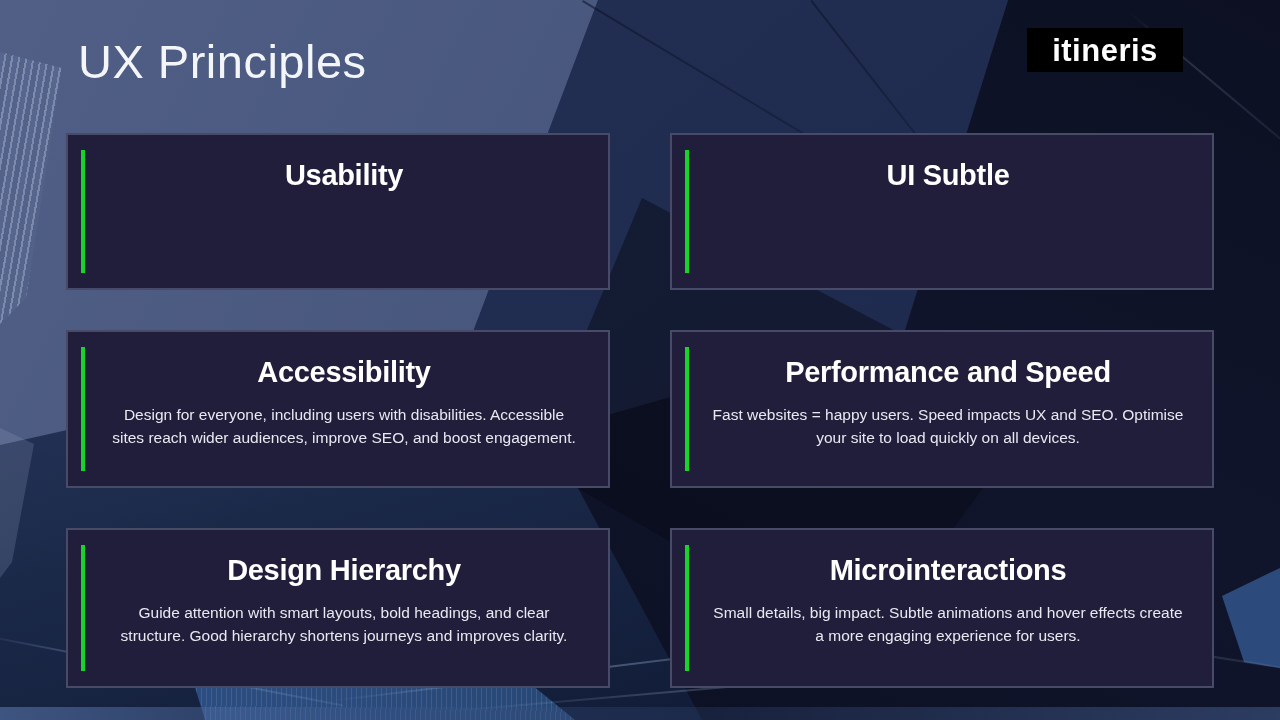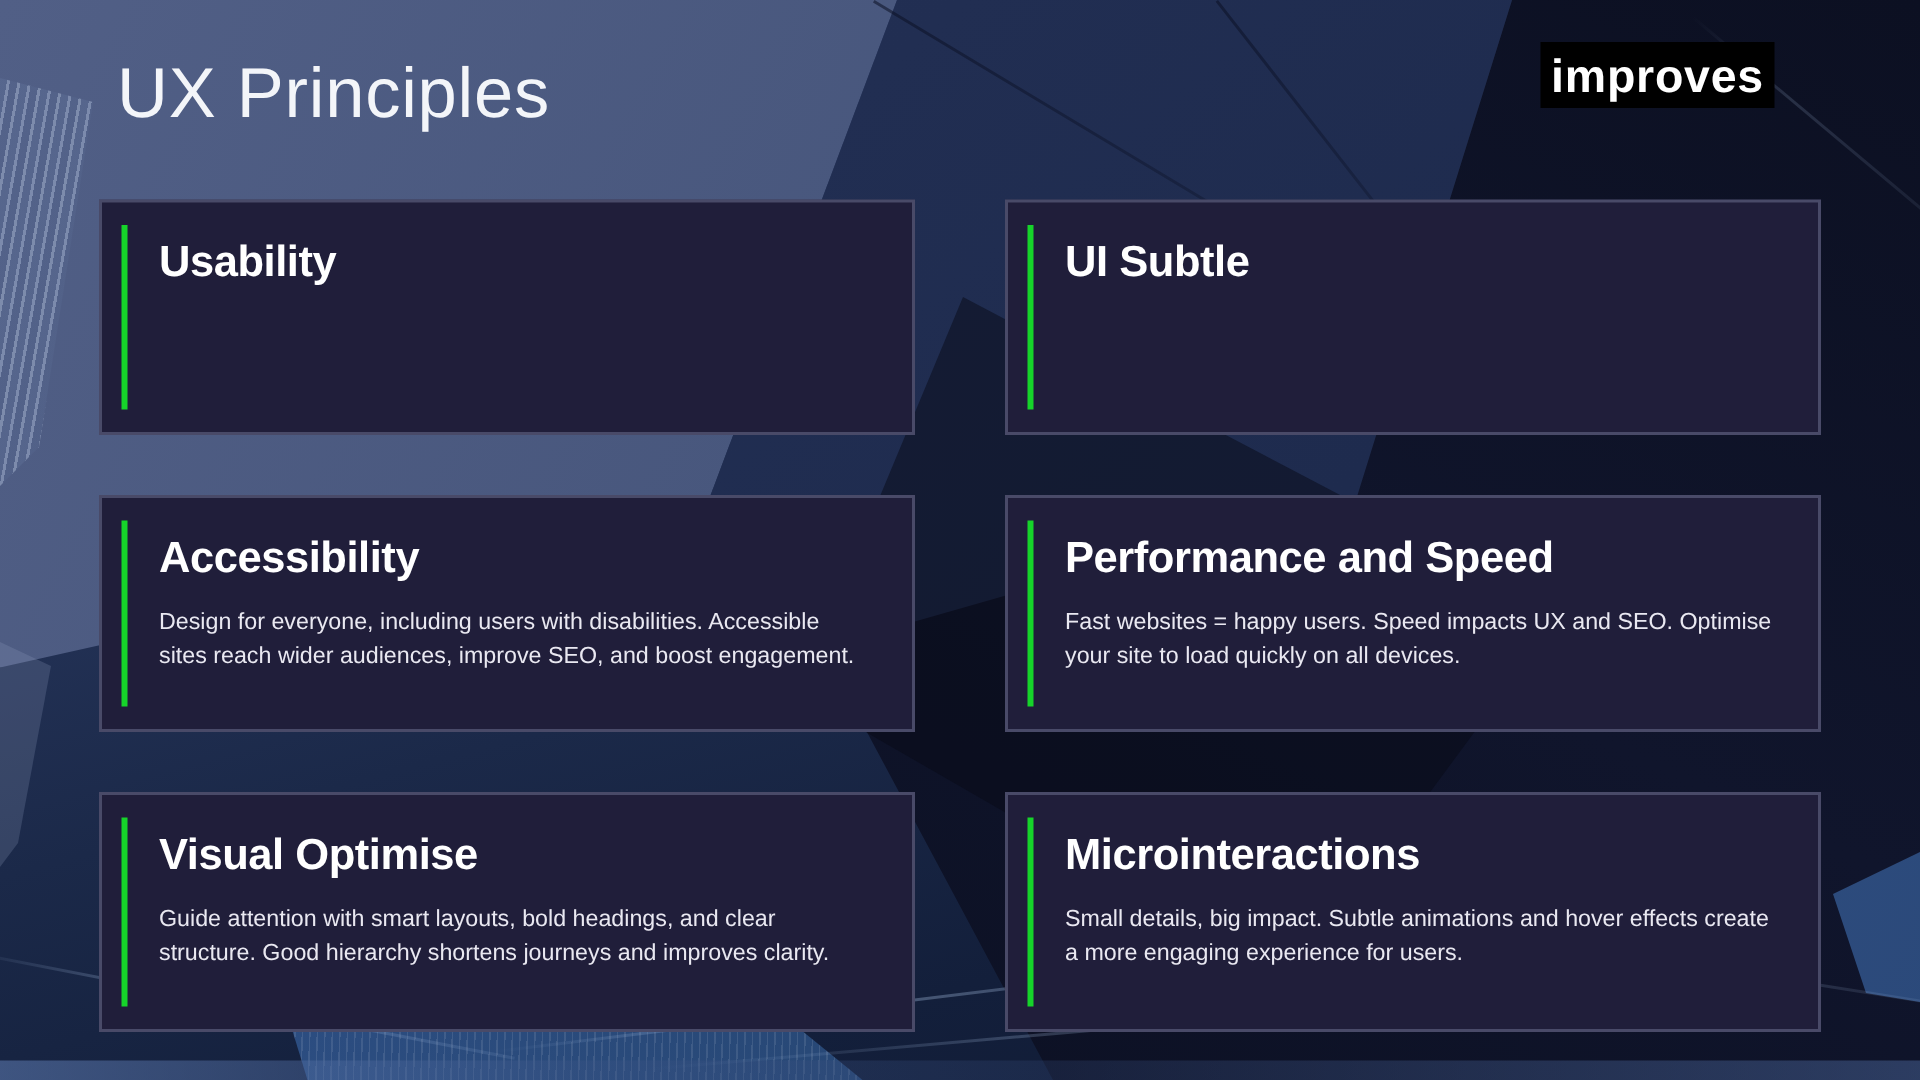--- a/index.html
+++ b/index.html
@@ -70,21 +70,21 @@
   }
   .logo{
     position:absolute;left:1027px;top:28px;width:156px;height:44px;z-index:5;
     background:#000;display:flex;align-items:center;justify-content:center;
   }
   .logo span{color:#fff;font-weight:700;font-size:31px;letter-spacing:.5px;line-height:1;}
 
   .cards-grid{
     position:absolute;left:66px;top:133px;width:1148px;z-index:5;
     display:grid;grid-template-columns:544px 544px;grid-template-rows:157px 158px 160px;
-    column-gap:60px;row-gap:40px;
+    column-gap:60px;row-gap:40px;text-align:center;
   }
   .card{
     position:relative;box-sizing:border-box;
     background:var(--card-background,#201e3a);
     border:2px solid rgba(130,137,170,0.42);
     padding:24px 26px 0 38px;
   }
   .accent-bar{
     position:absolute;left:13px;top:15px;bottom:15px;width:4px;
     background:var(--accent-green,#16d42a);
@@ -114,21 +114,21 @@
   <div class="bg-edge edge3"></div>
   <div class="bg-line line1"></div>
   <div class="bg-line line2"></div>
   <div class="bg-line line3"></div>
   <div class="bg-line line4"></div>
   <div class="bg-line line5"></div>
   <div class="bottom-strip"></div>
 
   <h1 class="page-title">UX Principles</h1>
   <div class="logo">
-    <span>improves</span>
+    <span>itineris</span>
   </div>
 
   <div class="cards-grid">
 
     <section class="card">
       <span class="accent-bar"></span>
       <h2 class="card-title">Usability</h2>
     </section>
 
     <section class="card">
@@ -143,21 +143,21 @@
     </section>
 
     <section class="card">
       <span class="accent-bar"></span>
       <h2 class="card-title">Performance and Speed</h2>
       <p class="card-desc">Fast websites = happy users. Speed impacts UX and SEO. Optimise your site to load quickly on all devices.</p>
     </section>
 
     <section class="card">
       <span class="accent-bar"></span>
-      <h2 class="card-title">Visual Optimise</h2>
+      <h2 class="card-title">Design Hierarchy</h2>
       <p class="card-desc">Guide attention with smart layouts, bold headings, and clear structure. Good hierarchy shortens journeys and improves clarity.</p>
     </section>
 
     <section class="card">
       <span class="accent-bar"></span>
       <h2 class="card-title">Microinteractions</h2>
       <p class="card-desc">Small details, big impact. Subtle animations and hover effects create a more engaging experience for users.</p>
     </section>
 
   </div>

